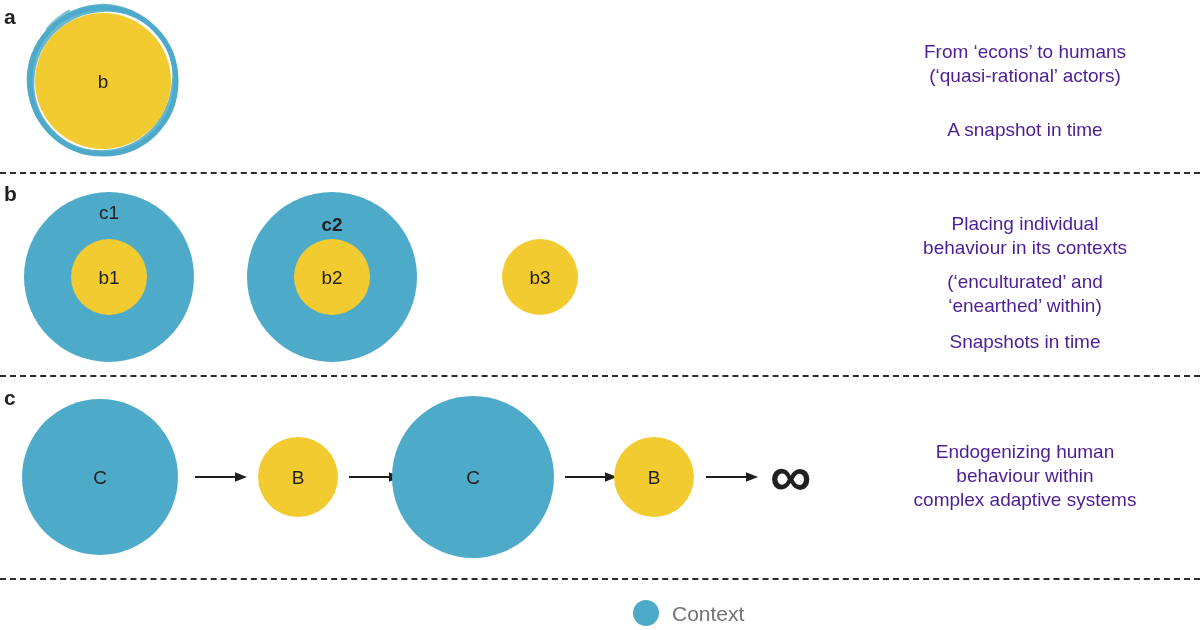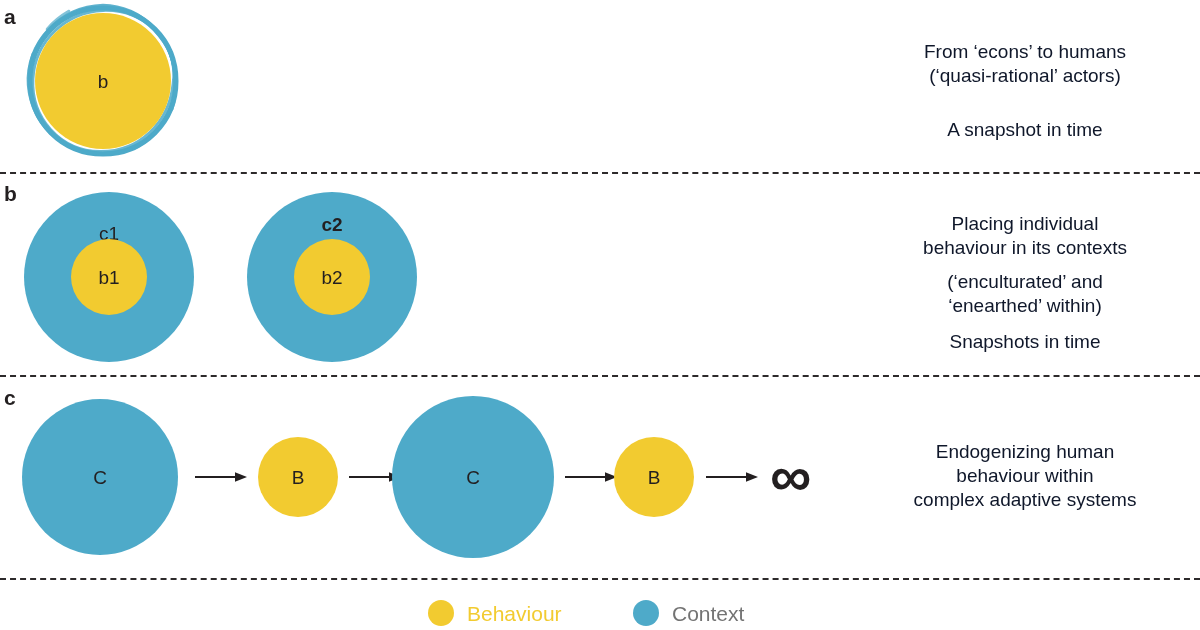--- a/index.html
+++ b/index.html
@@ -85,21 +85,21 @@
     line-height: 1;
     letter-spacing: 0;
   }
 
   
   .note {
     position: absolute;
     text-align: center;
     font-size: 19px;
     line-height: 1.27;
-    color: #0f172a;
+    color: #4c1d95;
     white-space: pre-line;
   }
 
   
   .legend-item {
     position: absolute;
     display: flex;
     align-items: center;
     gap: 13px;
   }
@@ -146,33 +146,36 @@
     <div class="circle-label lbl-center">b</div>
   </div>
 
   <div class="note" style="left:865px; top:40px; width:320px;">From ‘econs’ to humans
 (‘quasi-rational’ actors)</div>
   <div class="note" style="left:865px; top:118px; width:320px;">A snapshot in time</div>
 
   <div class="panel-letter" style="left:4px; top:183px;">b</div>
 
   <div class="circle circle-blue" style="left:24px; top:192px; width:170px; height:170px;">
-    <div class="circle-label" style="top:32px;">c1</div>
+    <div class="circle-label" style="top:11px;">c1</div>
   </div>
   <div class="circle circle-yellow" style="left:71px; top:239px; width:76px; height:76px;">
     <div class="circle-label lbl-center">b1</div>
   </div>
 
   <div class="circle circle-blue" style="left:247px; top:192px; width:170px; height:170px;">
     <div class="circle-label" style="top:23px;font-weight:bold;">c2</div>
   </div>
   <div class="circle circle-yellow" style="left:294px; top:239px; width:76px; height:76px;">
     <div class="circle-label lbl-center">b2</div>
   </div>
 
+  <div class="circle circle-yellow" style="left:502px; top:239px; width:76px; height:76px;">
+    <div class="circle-label lbl-center">b3</div>
+  </div>
 
   <div class="note" style="left:865px; top:212px; width:320px;">Placing individual
 behaviour in its contexts</div>
   <div class="note" style="left:865px; top:270px; width:320px;">(‘enculturated’ and
 ‘enearthed’ within)</div>
   <div class="note" style="left:865px; top:330px; width:320px;">Snapshots in time</div>
 
   <div class="panel-letter" style="left:4px; top:387px;">c</div>
 
   <div class="circle circle-blue" style="left:22px; top:399px; width:156px; height:156px;">
@@ -210,23 +213,19 @@
     <line x1="0" y1="6" x2="42" y2="6" stroke="#231f20" stroke-width="2"></line>
     <polygon points="40,1.2 52,6 40,10.8" fill="#231f20"></polygon>
   </svg>
 
   <div class="infinity" style="left:770px; top:447px;">∞</div>
 
   <div class="note" style="left:865px; top:440px; width:320px;">Endogenizing human
 behaviour within
 complex adaptive systems</div>
 
-  <div class="legend-item" style="left:428px; top:600px;">
-    <span class="legend-dot" style="background:#f2cb30;"></span>
-    <span class="legend-text" style="color:#f2cb30;">Behaviour</span>
-  </div>
 
   <div class="legend-item" style="left:633px; top:600px;">
     <span class="legend-dot" style="background:#4eaac9;"></span>
     <span class="legend-text" style="color:#737373;">Context</span>
   </div>
 
 </div>
 
 </body></html>

